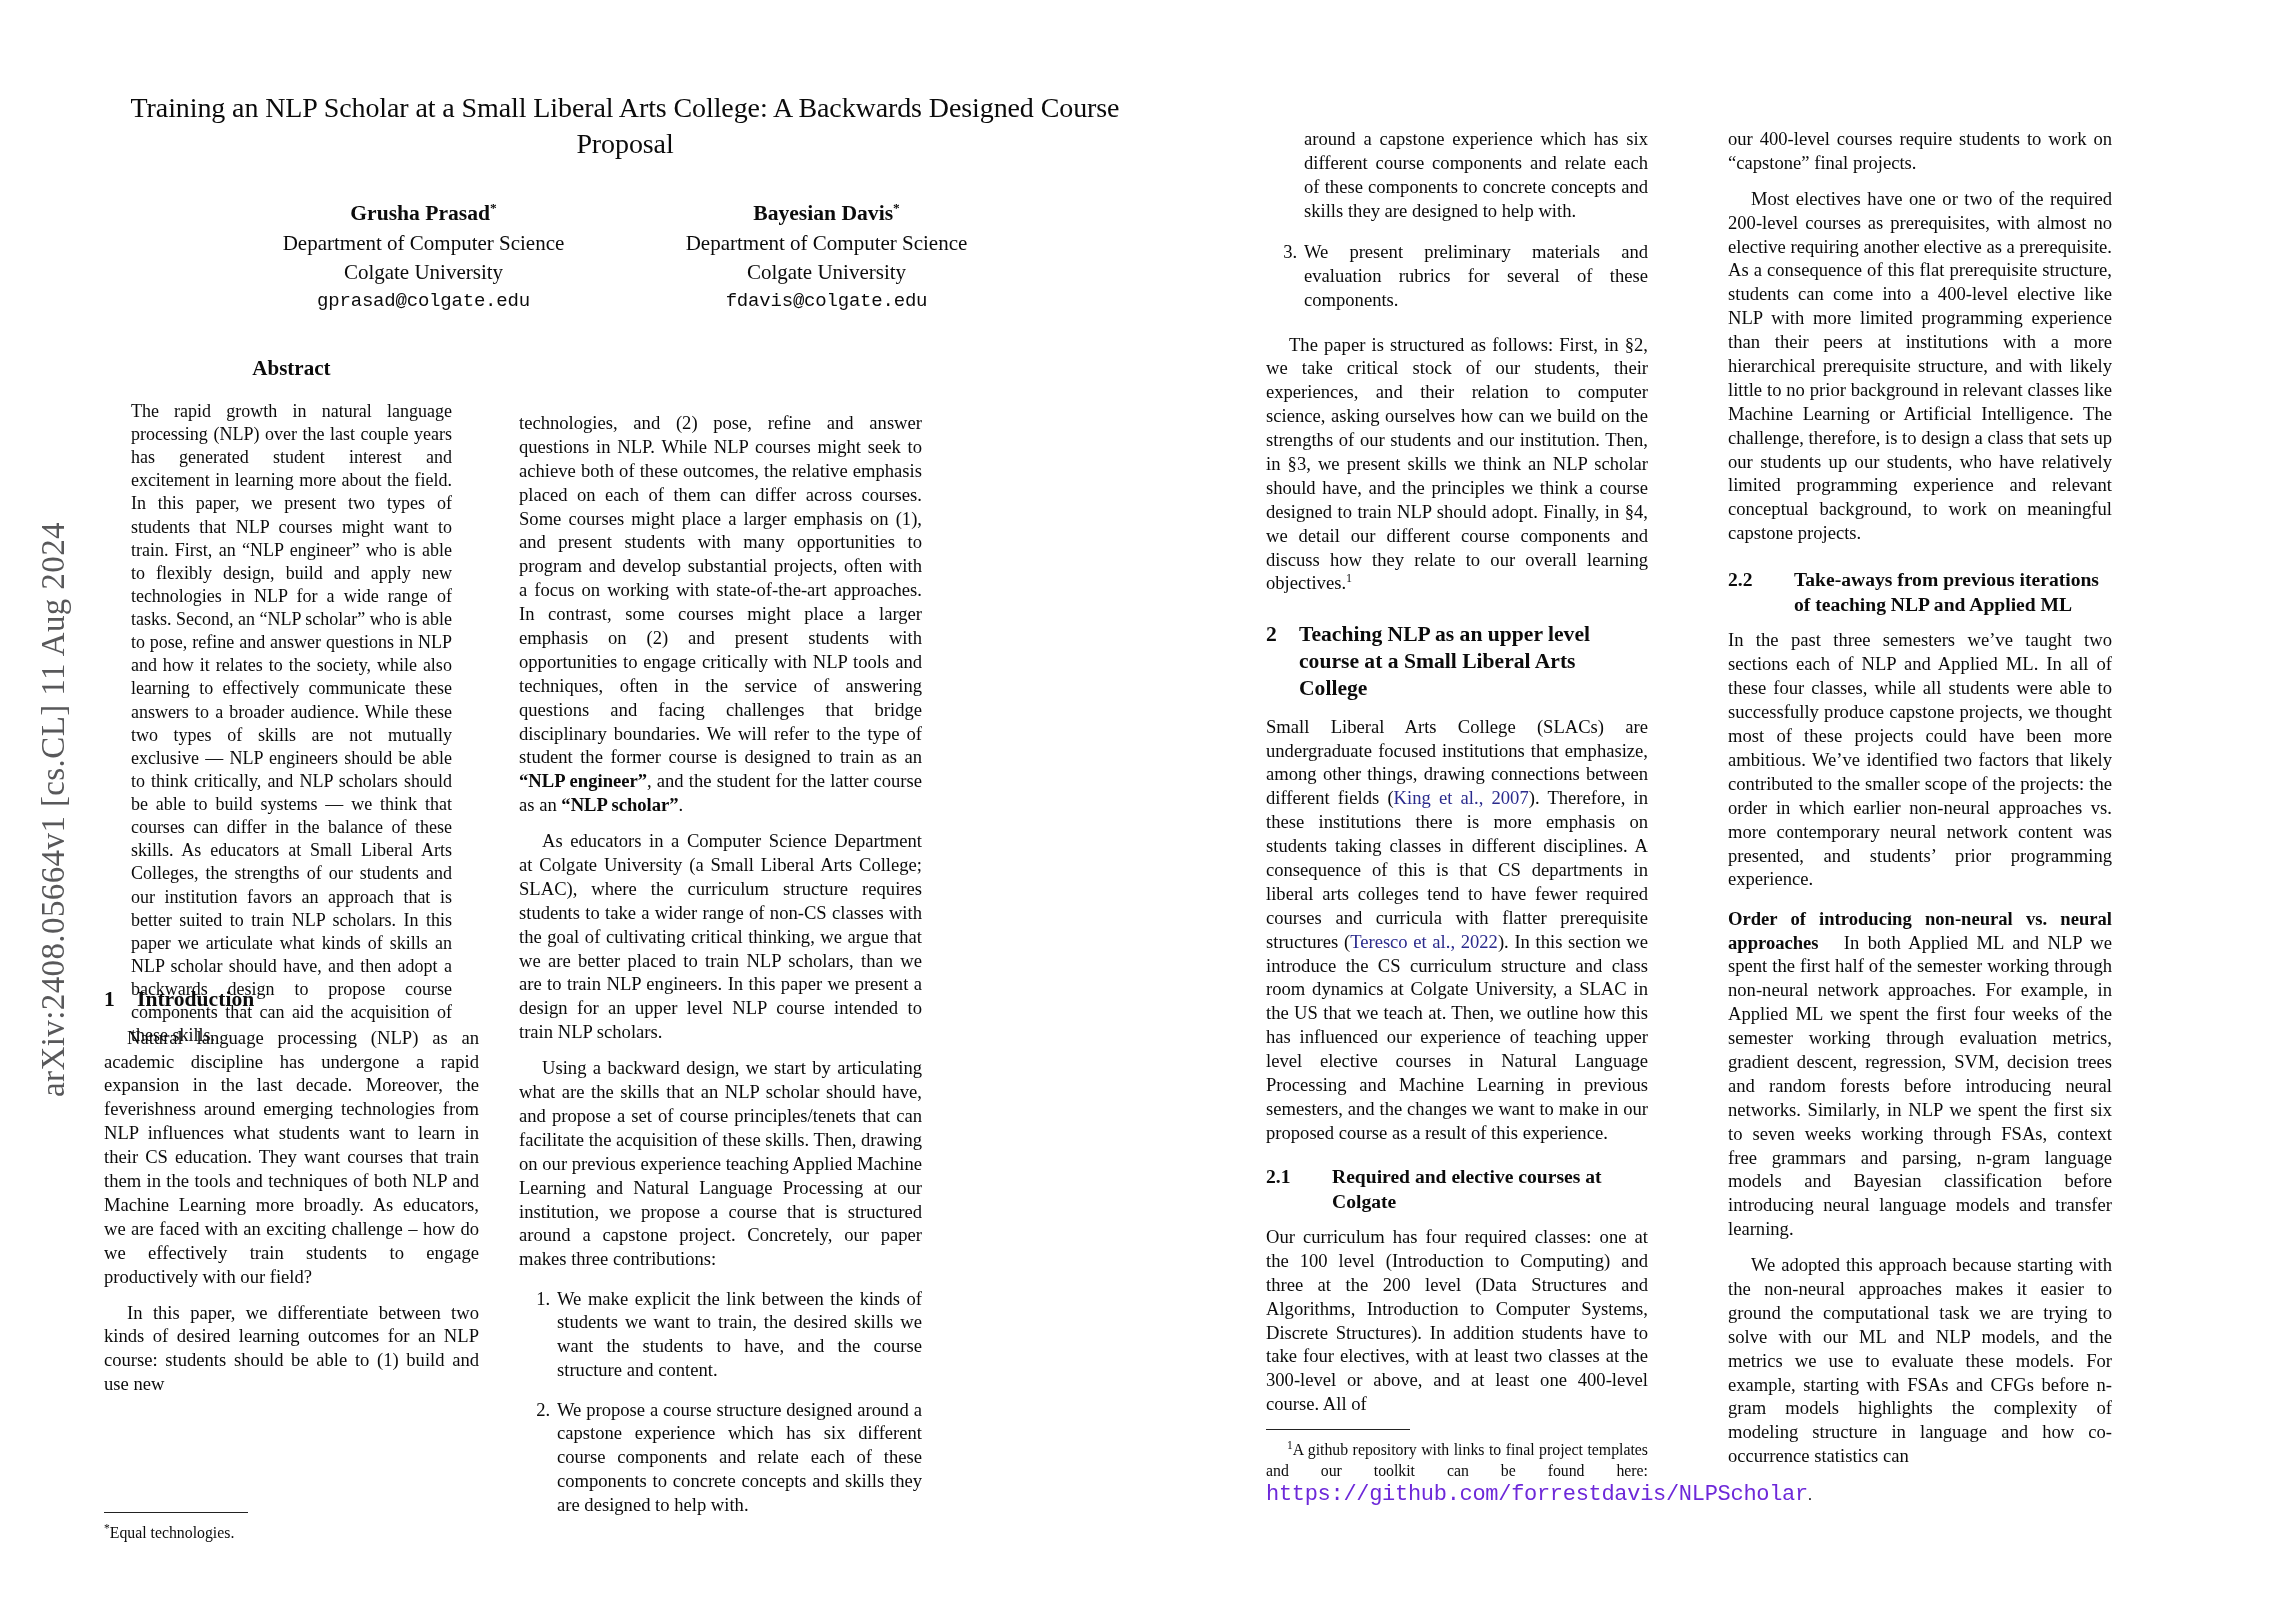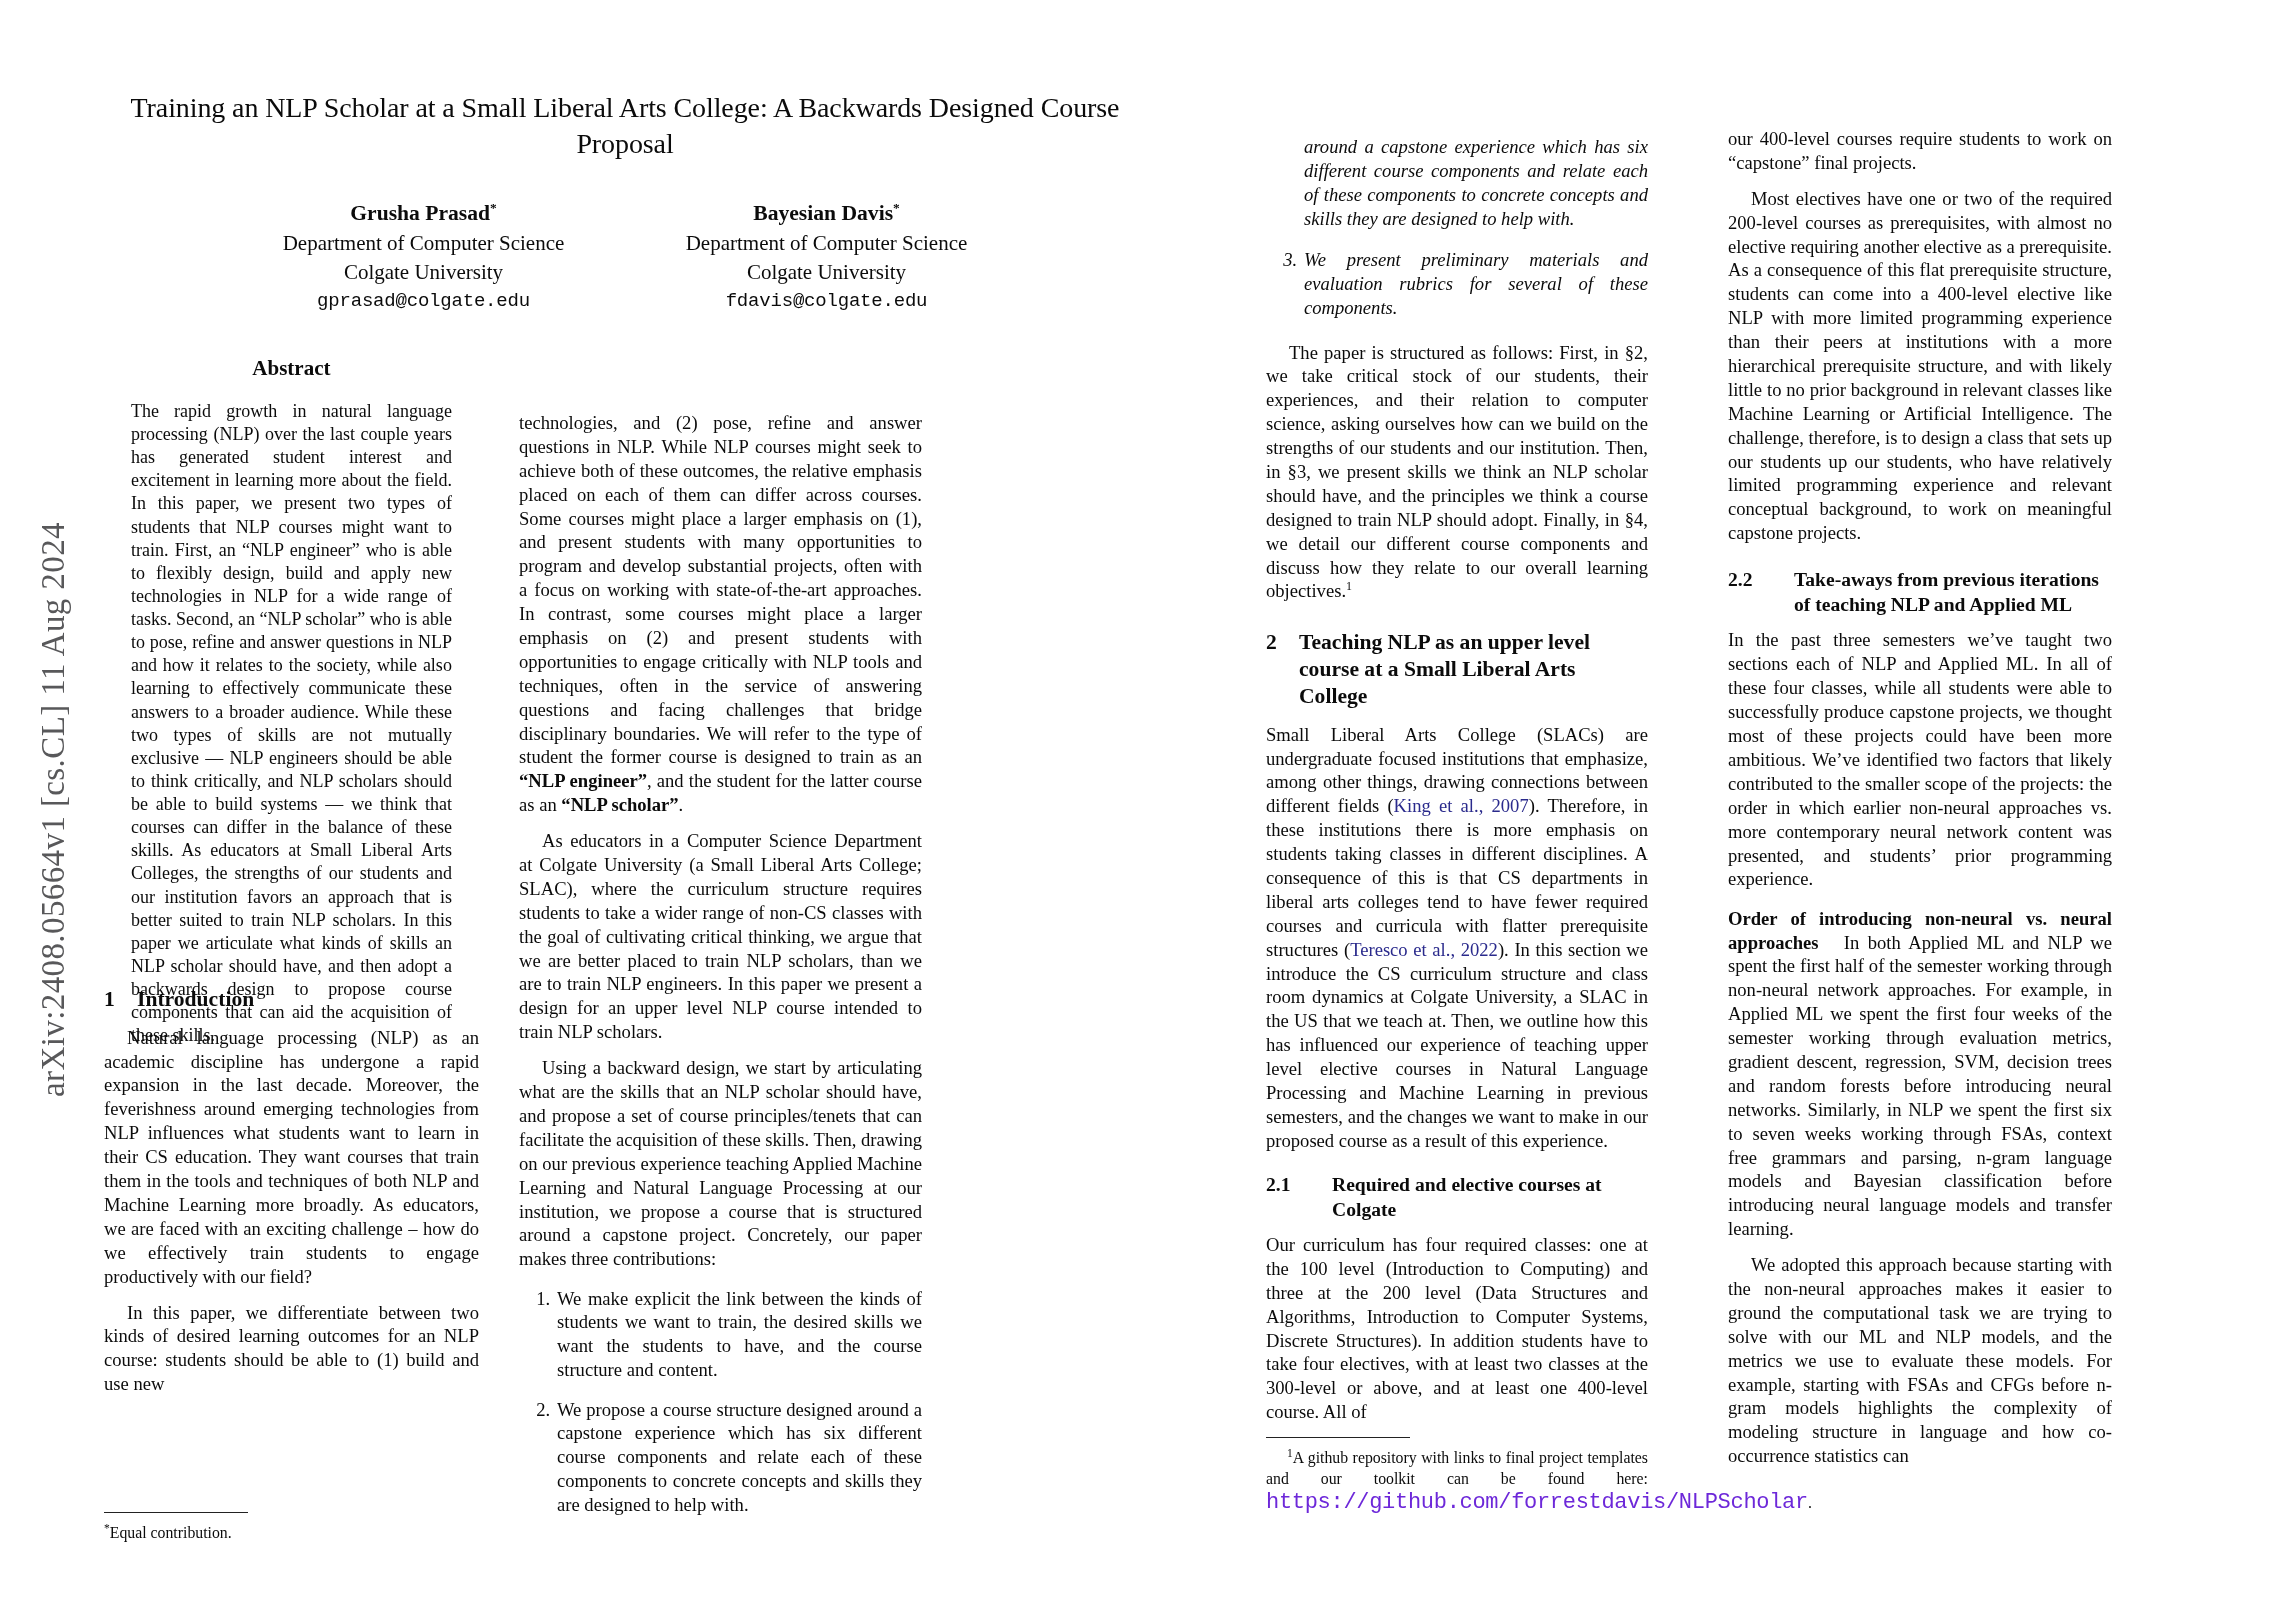--- a/index.html
+++ b/index.html
@@ -262,21 +262,21 @@
         <span class="num">1</span>
         <span class="txt">Introduction</span>
       </h2>
       <p>Natural language processing (NLP) as an academic discipline has undergone a rapid expansion in the last decade. Moreover, the feverishness around emerging technologies from NLP influences what students want to learn in their CS education. They want courses that train them in the tools and techniques of both NLP and Machine Learning more broadly. As educators, we are faced with an exciting challenge – how do we effectively train students to engage productively with our field?</p>
       <p>In this paper, we differentiate between two kinds of desired learning outcomes for an NLP course: students should be able to (1) build and use new</p>
     </div>
 
     <div style="position:absolute; left:0px; top:1499px; width:375px;">
       <div class="fn-rule"></div>
       <div class="footnote">
-        <sup>*</sup><span>Equal contribution.</span>
+        <sup>*</sup><span>Equal technologies.</span>
       </div>
     </div>
   </div>
 
   <div class="col col-2">
     <div style="position:absolute; left:0px; top:411px; width:403px;">
       <p class="noindent"><span>technologies, and (2) pose, refine and answer questions in NLP. While NLP courses might seek to achieve both of these outcomes, the relative emphasis placed on each of them can differ across courses. Some courses might place a larger emphasis on (1), and present students with many opportunities to program and develop substantial projects, often with a focus on working with state-of-the-art approaches. In contrast, some courses might place a larger emphasis on (2) and present students with opportunities to engage critically with NLP tools and techniques, often in the service of answering questions and facing challenges that bridge disciplinary boundaries. We will refer to the type of student the former course is designed to train as an</span> <span class="runin">“NLP engineer”</span><span>, and the student for the latter course as an</span> <span class="runin">“NLP scholar”</span><span>.</span></p>
       <p>As educators in a Computer Science Department at Colgate University (a Small Liberal Arts College; SLAC), where the curriculum structure requires students to take a wider range of non-CS classes with the goal of cultivating critical thinking, we argue that we are better placed to train NLP scholars, than we are to train NLP engineers. In this paper we present a design for an upper level NLP course intended to train NLP scholars.</p>
       <p>Using a backward design, we start by articulating what are the skills that an NLP scholar should have, and propose a set of course principles/tenets that can facilitate the acquisition of these skills. Then, drawing on our previous experience teaching Applied Machine Learning and Natural Language Processing at our institution, we propose a course that is structured around a capstone project. Concretely, our paper makes three contributions:</p>
 
@@ -288,21 +288,21 @@
         <li>
           <span class="marker">2.</span>
           <span class="body">We propose a course structure designed around a capstone experience which has six different course components and relate each of these components to concrete concepts and skills they are designed to help with.</span>
         </li>
       </ol>
     </div>
   </div>
 
   <div class="col col-3">
     <div style="position:absolute; left:0px; top:127px; width:382px;">
-      <ol class="contrib" style="margin-top:8px;font-style:italic;">
+      <ol class="contrib" style="margin-top:0;">
         <li>
           <span class="marker" style="visibility:hidden;">3.</span>
           <span class="body">around a capstone experience which has six different course components and relate each of these components to concrete concepts and skills they are designed to help with.</span>
         </li>
         <li style="margin-top:17.3px;">
           <span class="marker">3.</span>
           <span class="body">We present preliminary materials and evaluation rubrics for several of these components.</span>
         </li>
       </ol>
 

